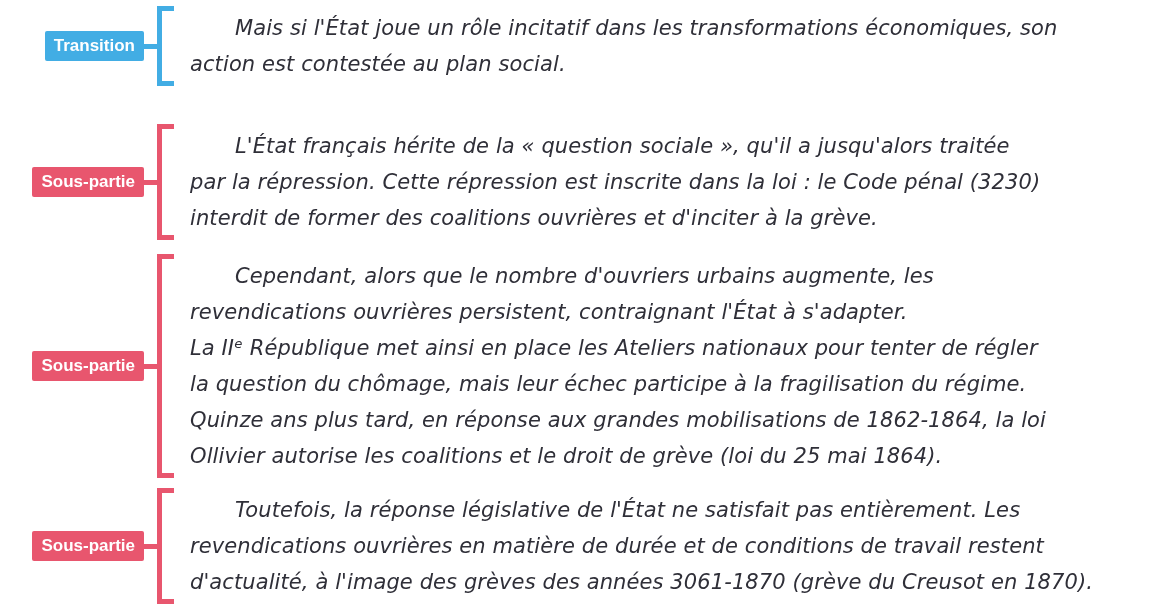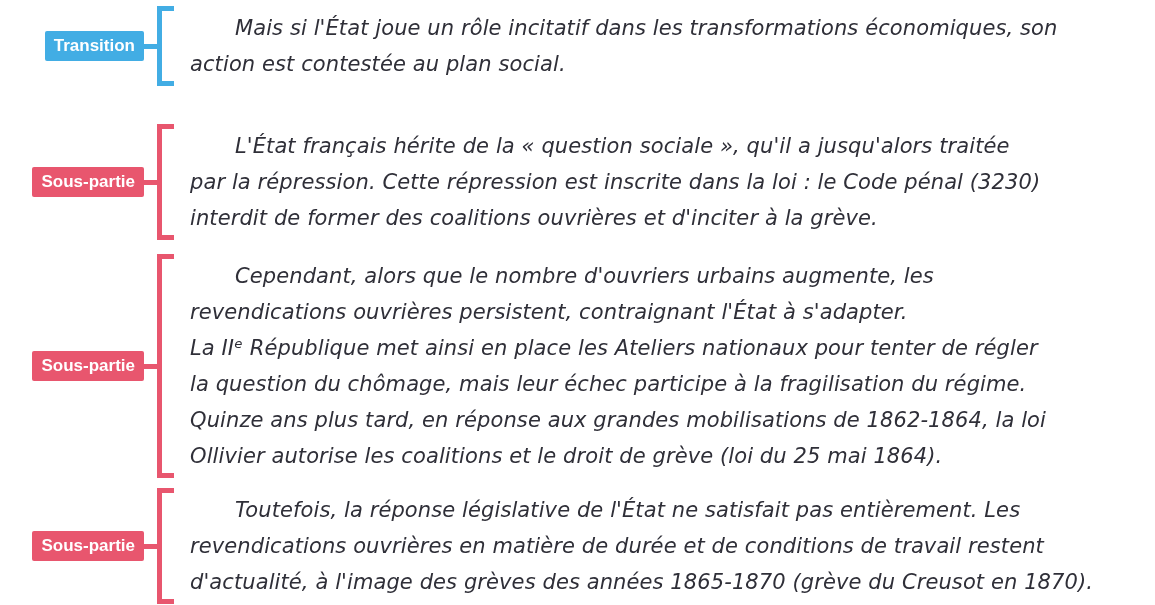--- a/index.html
+++ b/index.html
@@ -112,16 +112,16 @@
   </div>
 
   <div class="block block-4 red">
     <div class="label-wrap">
       <span class="tag">Sous-partie</span>
       <span class="connector"></span>
     </div>
     <div class="bracket"></div>
     <div class="para">Toutefois, la réponse législative de l'État ne satisfait pas entièrement. Les
 revendications ouvrières en matière de durée et de conditions de travail restent
-d'actualité, à l'image des grèves des années 1865-1870 (grève du Creusot en 1870).</div>
+d'actualité, à l'image des grèves des années 3061-1870 (grève du Creusot en 1870).</div>
   </div>
 
 </div>
 
 </body></html>

